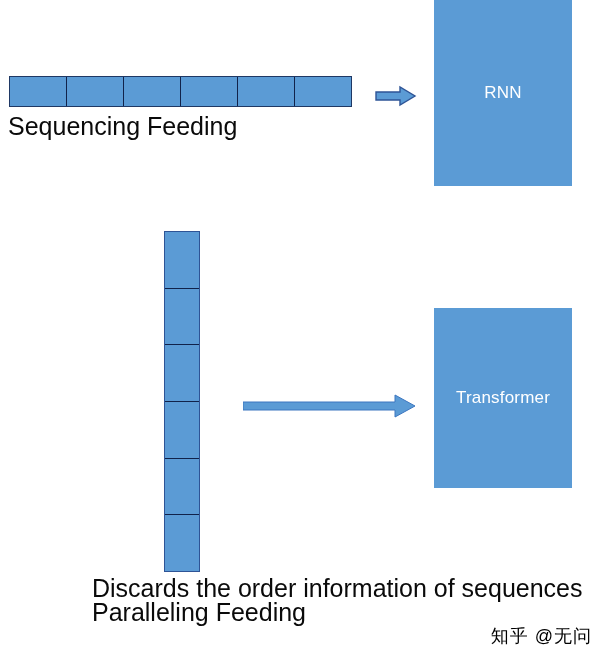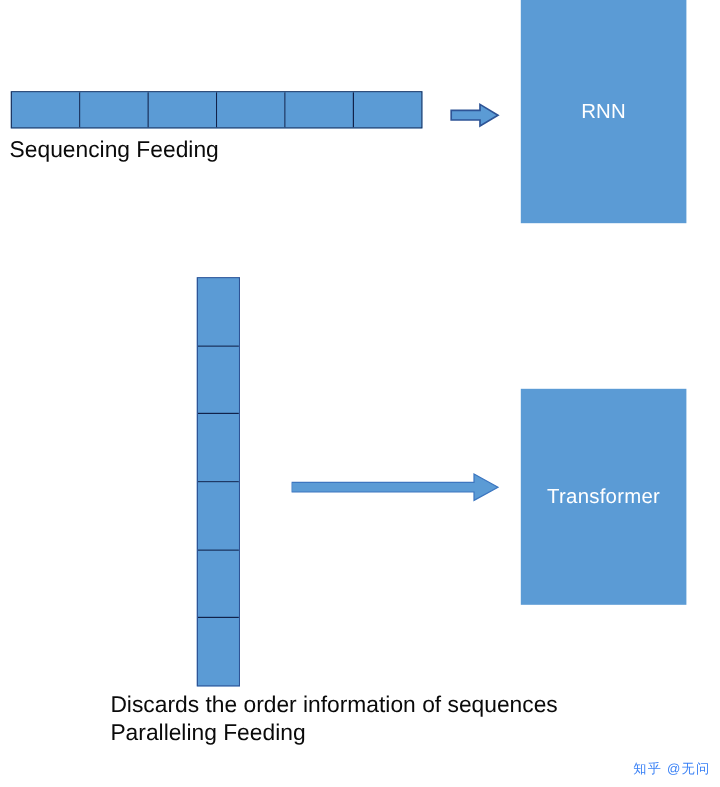--- a/index.html
+++ b/index.html
@@ -70,32 +70,32 @@
   }
   #col-stack .cell:last-child { border-bottom: none; }
 
   
   .arrow { position: absolute; }
 
   
   .caption {
     position: absolute;
     color: #0a0a0a;
-    font-size: 19px;
+    font-size: 25px;
     line-height: 24px;
     white-space: nowrap;
   }
 
   
   #watermark {
     position: absolute;
     right: 8px;
     bottom: 8px;
-    color: #3b82f6;
-    font-size: 11px;
+    color: #000000;
+    font-size: 18px;
     letter-spacing: 1px;
     white-space: nowrap;
     user-select: none;
   }
 </style>
 </head>
 <body>
 
 <div id="canvas">
 
@@ -126,21 +126,21 @@
     <div class="cell"></div>
     <div class="cell"></div>
     <div class="cell"></div>
     <div class="cell"></div>
   </div>
 
   <svg class="arrow" style="left:243px; top:392px;" width="175" height="28" viewBox="0 0 175 28">
     <polygon points="0,10 152,10 152,3 172,14 152,25 152,18 0,18" fill="#5B9BD5" stroke="#3C76C0" stroke-width="1" stroke-linejoin="miter"></polygon>
   </svg>
 
-  <div class="model-box" style="left:434px; top:308px; width:138px; height:180px;margin-top:16px;">
+  <div class="model-box" style="left:434px; top:308px; width:138px; height:180px;">
     <span>Transformer</span>
   </div>
 
   <div class="caption" style="left:92px; top:576px;">
     <div>Discards the order information of sequences</div>
     <div>Paralleling Feeding</div>
   </div>
 
   <div id="watermark">知乎 @无问</div>
 

